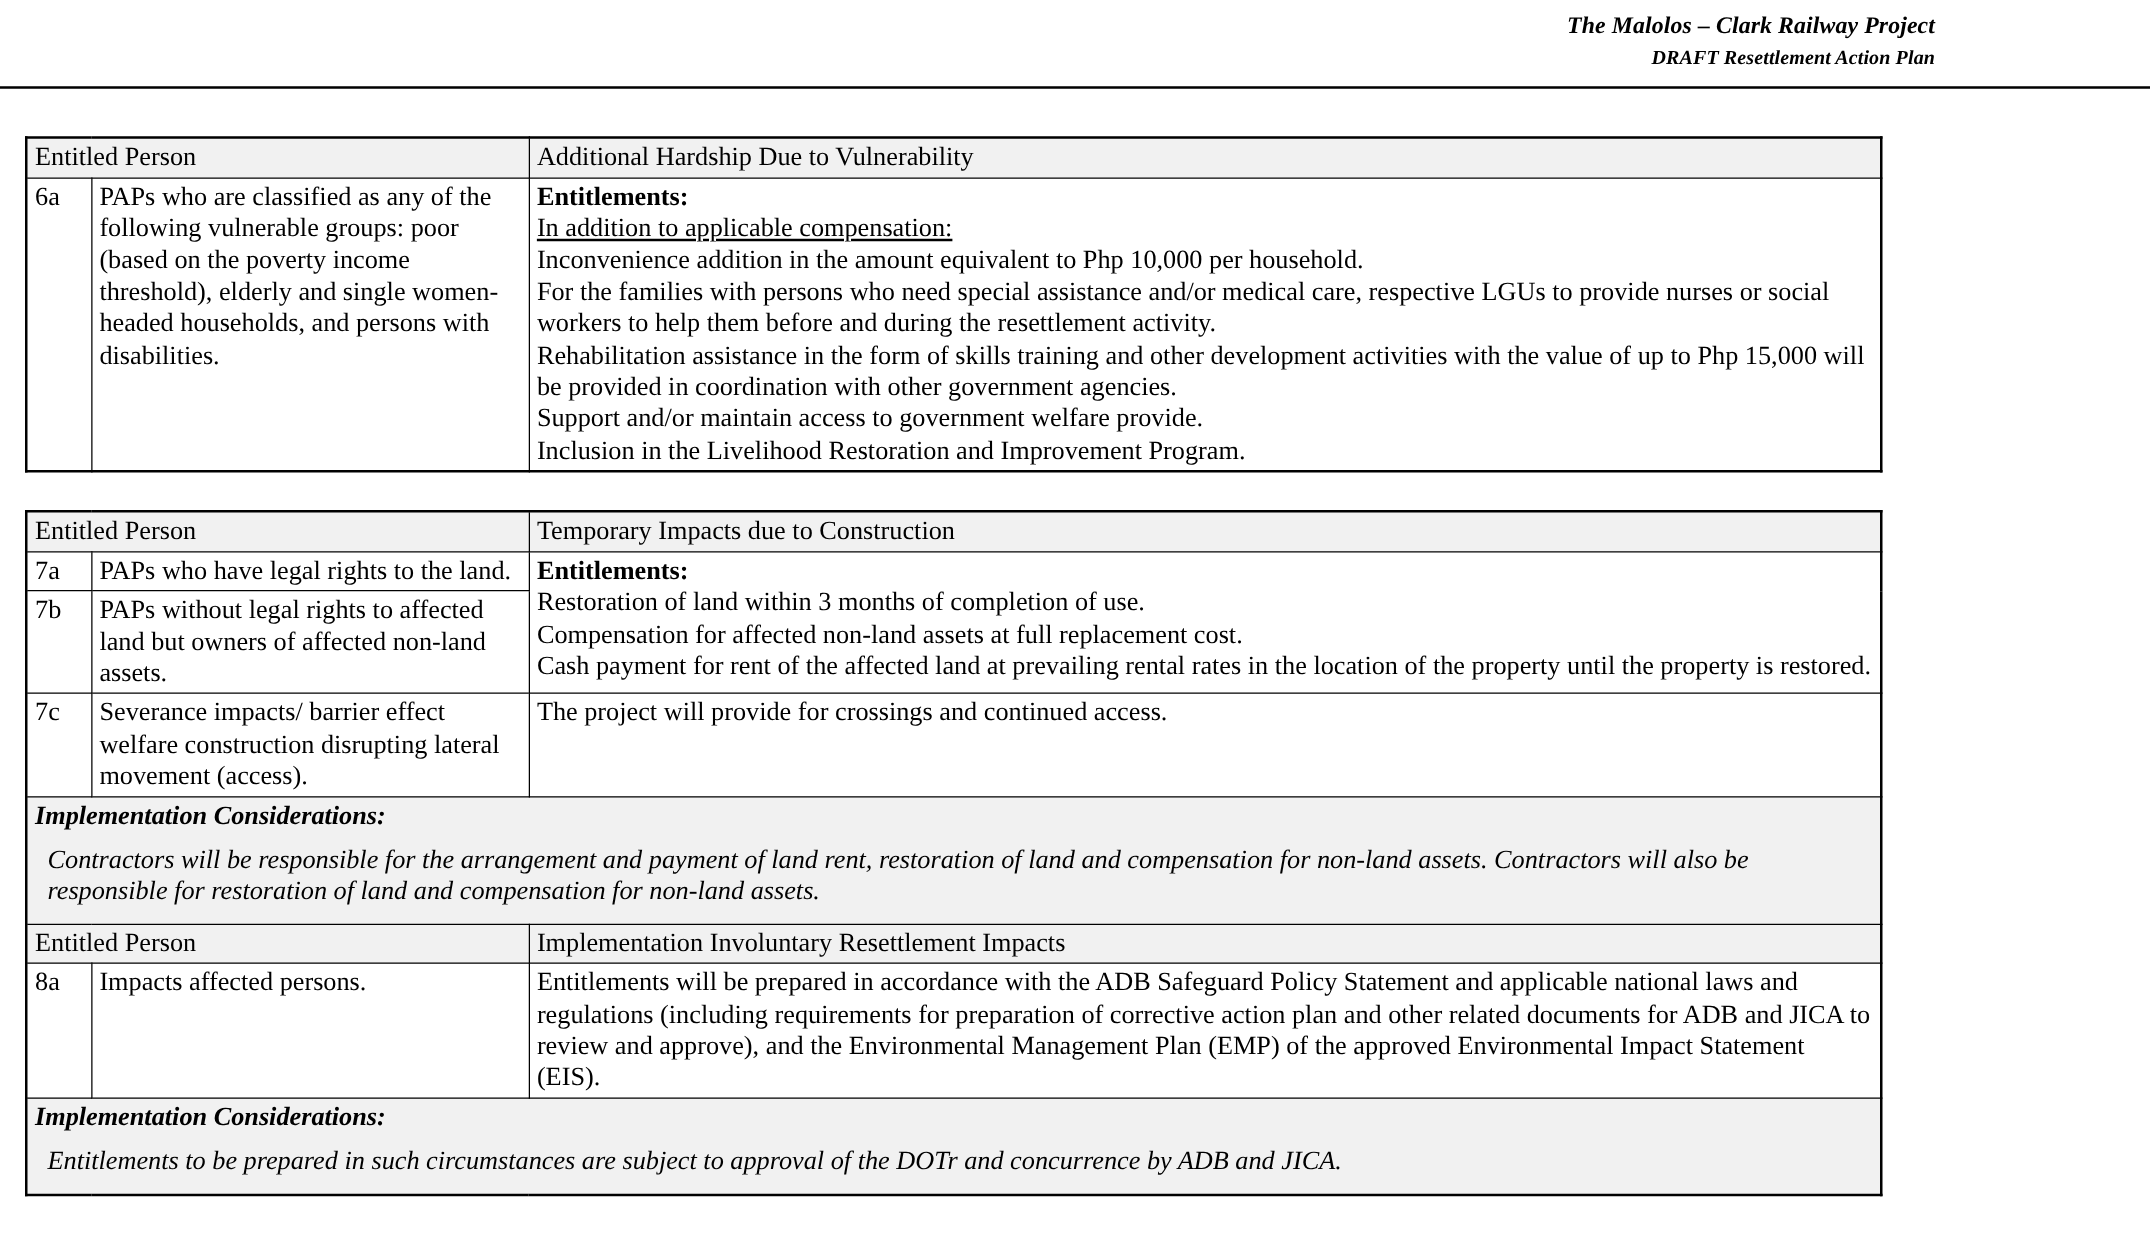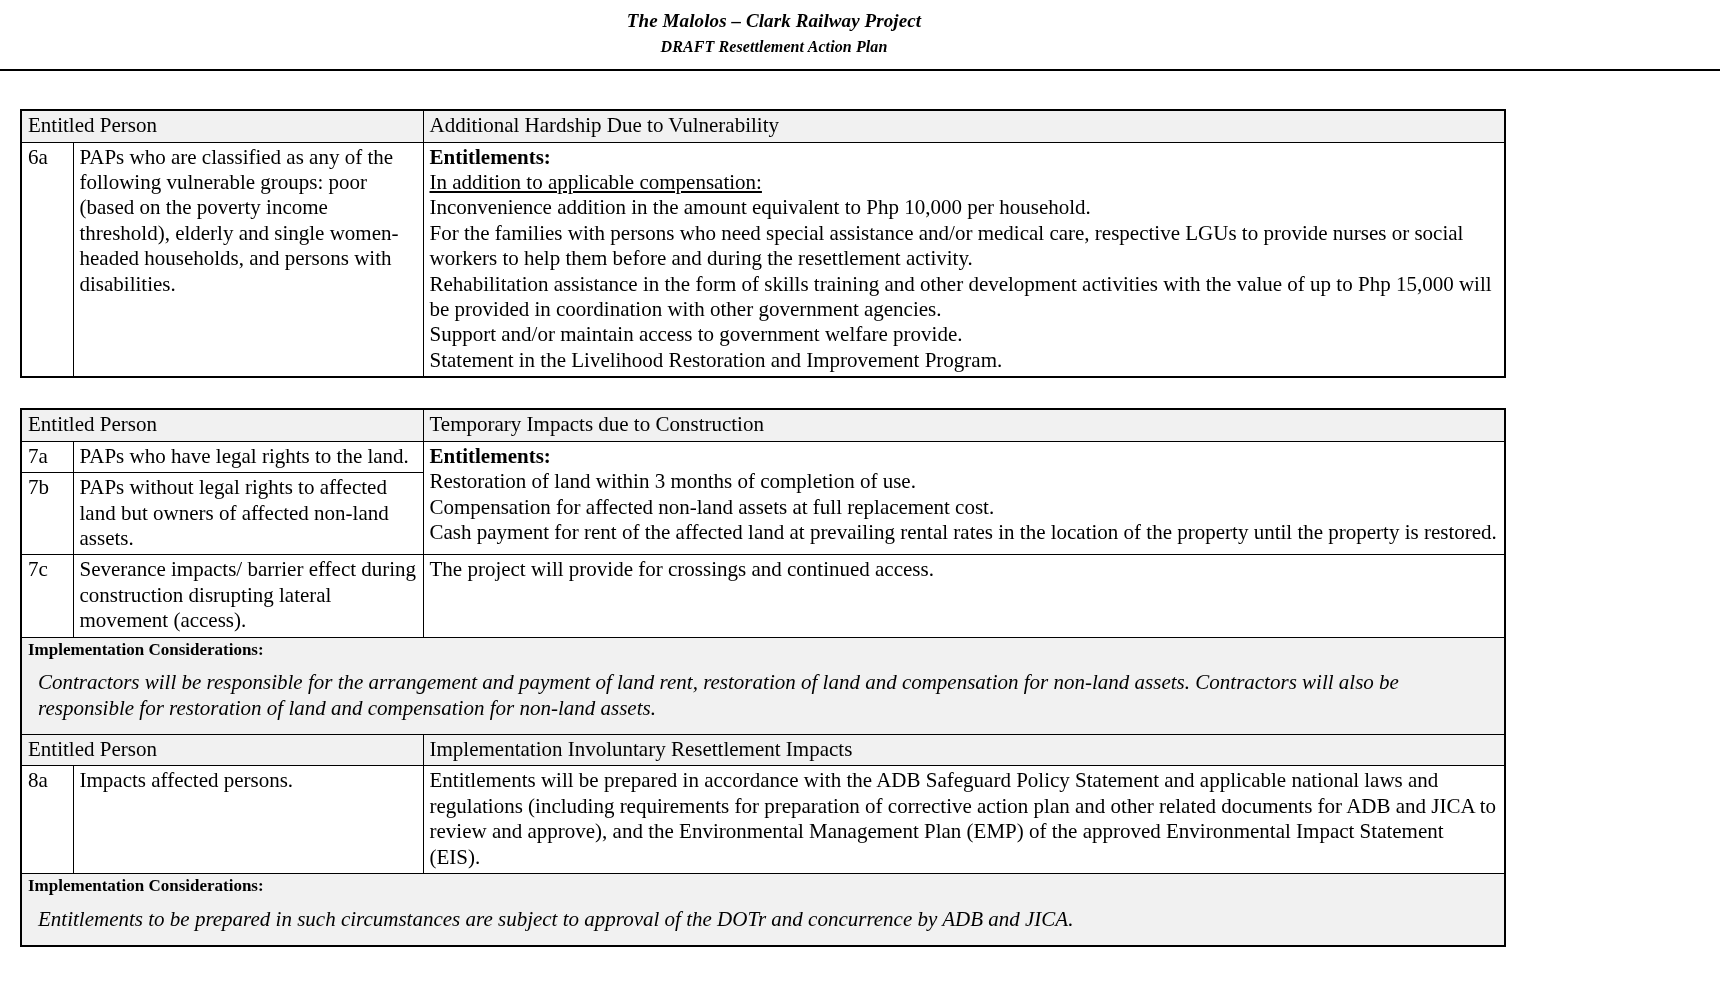--- a/index.html
+++ b/index.html
@@ -17,21 +17,21 @@
   .page {
     position: relative;
     width: 1720px;
     height: 1008px;
     box-sizing: border-box;
   }
 
   
   .doc-header {
     padding: 8px 172px 6px 0;
-    text-align: center;
+    text-align: right;
   }
   .doc-header .line1 {
     font-size: 19px;
     font-weight: bold;
     font-style: italic;
     line-height: 1.35;
     letter-spacing: 0.1px;
   }
   .doc-header .line2 {
     font-size: 16px;
@@ -95,21 +95,22 @@
   .ent-cell .b { font-weight: bold; }
   .ent-cell .u { text-decoration: underline; }
 
   .impl-cell {
     background: #f1f1f1;
     border-top: 2.5px solid #000;
     padding: 2px 8px 4px 8px;
   }
   .impl-cell .impl-title {
     font-weight: bold;
-    font-size: 17px;
+    font-style: italic;
+    font-size: 21px;
     margin: 0 0 1px 0;
   }
   .impl-cell .impl-body {
     margin: 10px;
     font-size: 21px;
     line-height: 1.21;
     font-style: italic;
   }
   .gap-1 { height: 26px; }
   .gap-2 { height: 18px; }
@@ -142,21 +143,21 @@
         <tr>
           <td class="num-cell">6a</td>
           <td class="desc-cell">PAPs who are classified as any of the following vulnerable groups: poor (based on the poverty income threshold), elderly and single women-headed households, and persons with disabilities.</td>
           <td class="ent-cell">
             <p class="b">Entitlements:</p>
             <p class="u">In addition to applicable compensation:</p>
             <p>Inconvenience addition in the amount equivalent to Php 10,000 per household.</p>
             <p>For the families with persons who need special assistance and/or medical care, respective LGUs to provide nurses or social workers to help them before and during the resettlement activity.</p>
             <p>Rehabilitation assistance in the form of skills training and other development activities with the value of up to Php 15,000 will be provided in coordination with other government agencies.</p>
             <p>Support and/or maintain access to government welfare provide.</p>
-            <p>Statement in the Livelihood Restoration and Improvement Program.</p>
+            <p>Inclusion in the Livelihood Restoration and Improvement Program.</p>
           </td>
         </tr>
       </tbody>
     </table>
   </div>
 
   <div class="gap-2"></div>
 
   <div class="tbl-wrap">
     <table class="ent">
@@ -182,21 +183,21 @@
           </td>
         </tr>
 
         <tr>
           <td class="num-cell">7b</td>
           <td class="desc-cell">PAPs without legal rights to affected land but owners of affected non-land assets.</td>
         </tr>
 
         <tr>
           <td class="num-cell">7c</td>
-          <td class="desc-cell">Severance impacts/ barrier effect during construction disrupting lateral movement (access).</td>
+          <td class="desc-cell">Severance impacts/ barrier effect welfare construction disrupting lateral movement (access).</td>
           <td class="ent-cell">
             <p>The project will provide for crossings and continued access.</p>
           </td>
         </tr>
 
         <tr>
           <td class="impl-cell" colspan="3">
             <p class="impl-title">Implementation Considerations:</p>
             <p class="impl-body">Contractors will be responsible for the arrangement and payment of land rent, restoration of land and compensation for non-land assets. Contractors will also be responsible for restoration of land and compensation for non-land assets.</p>
           </td>

